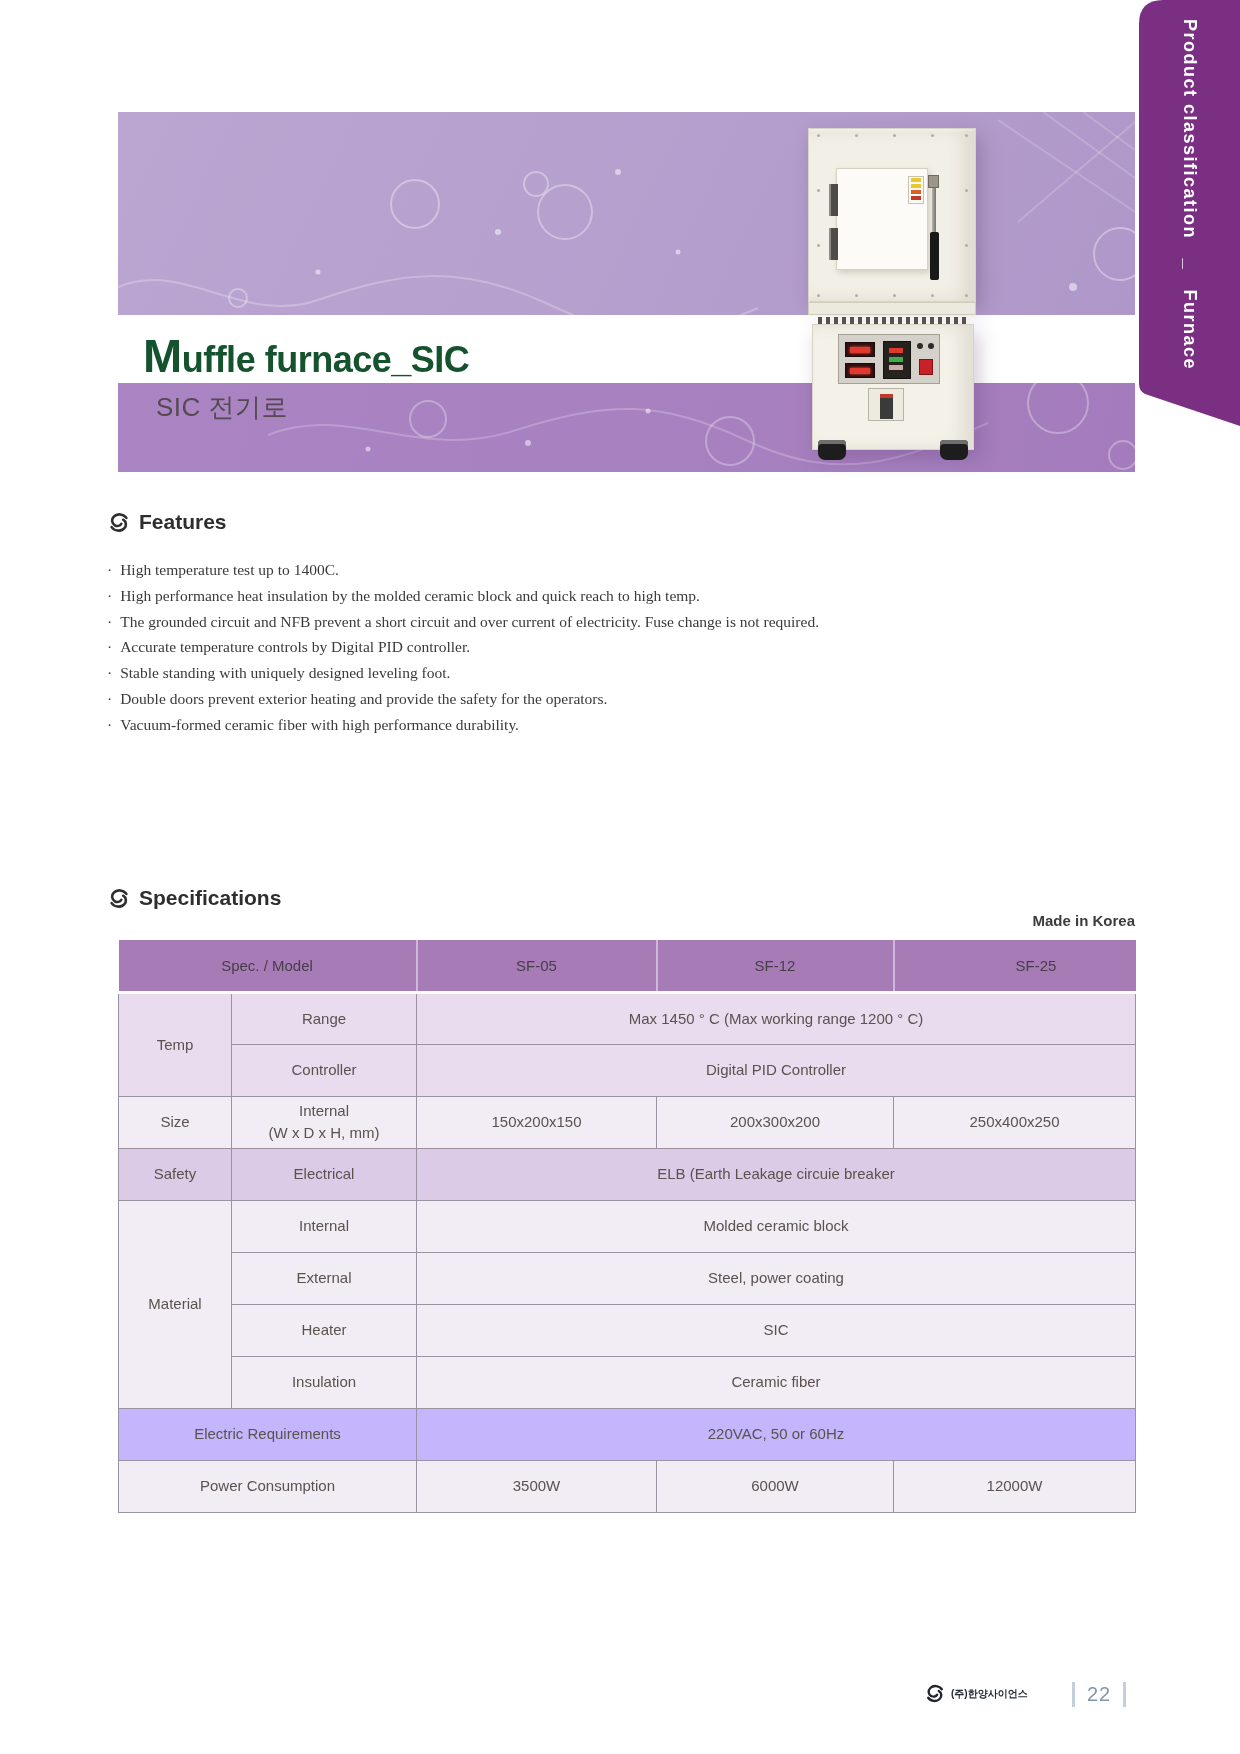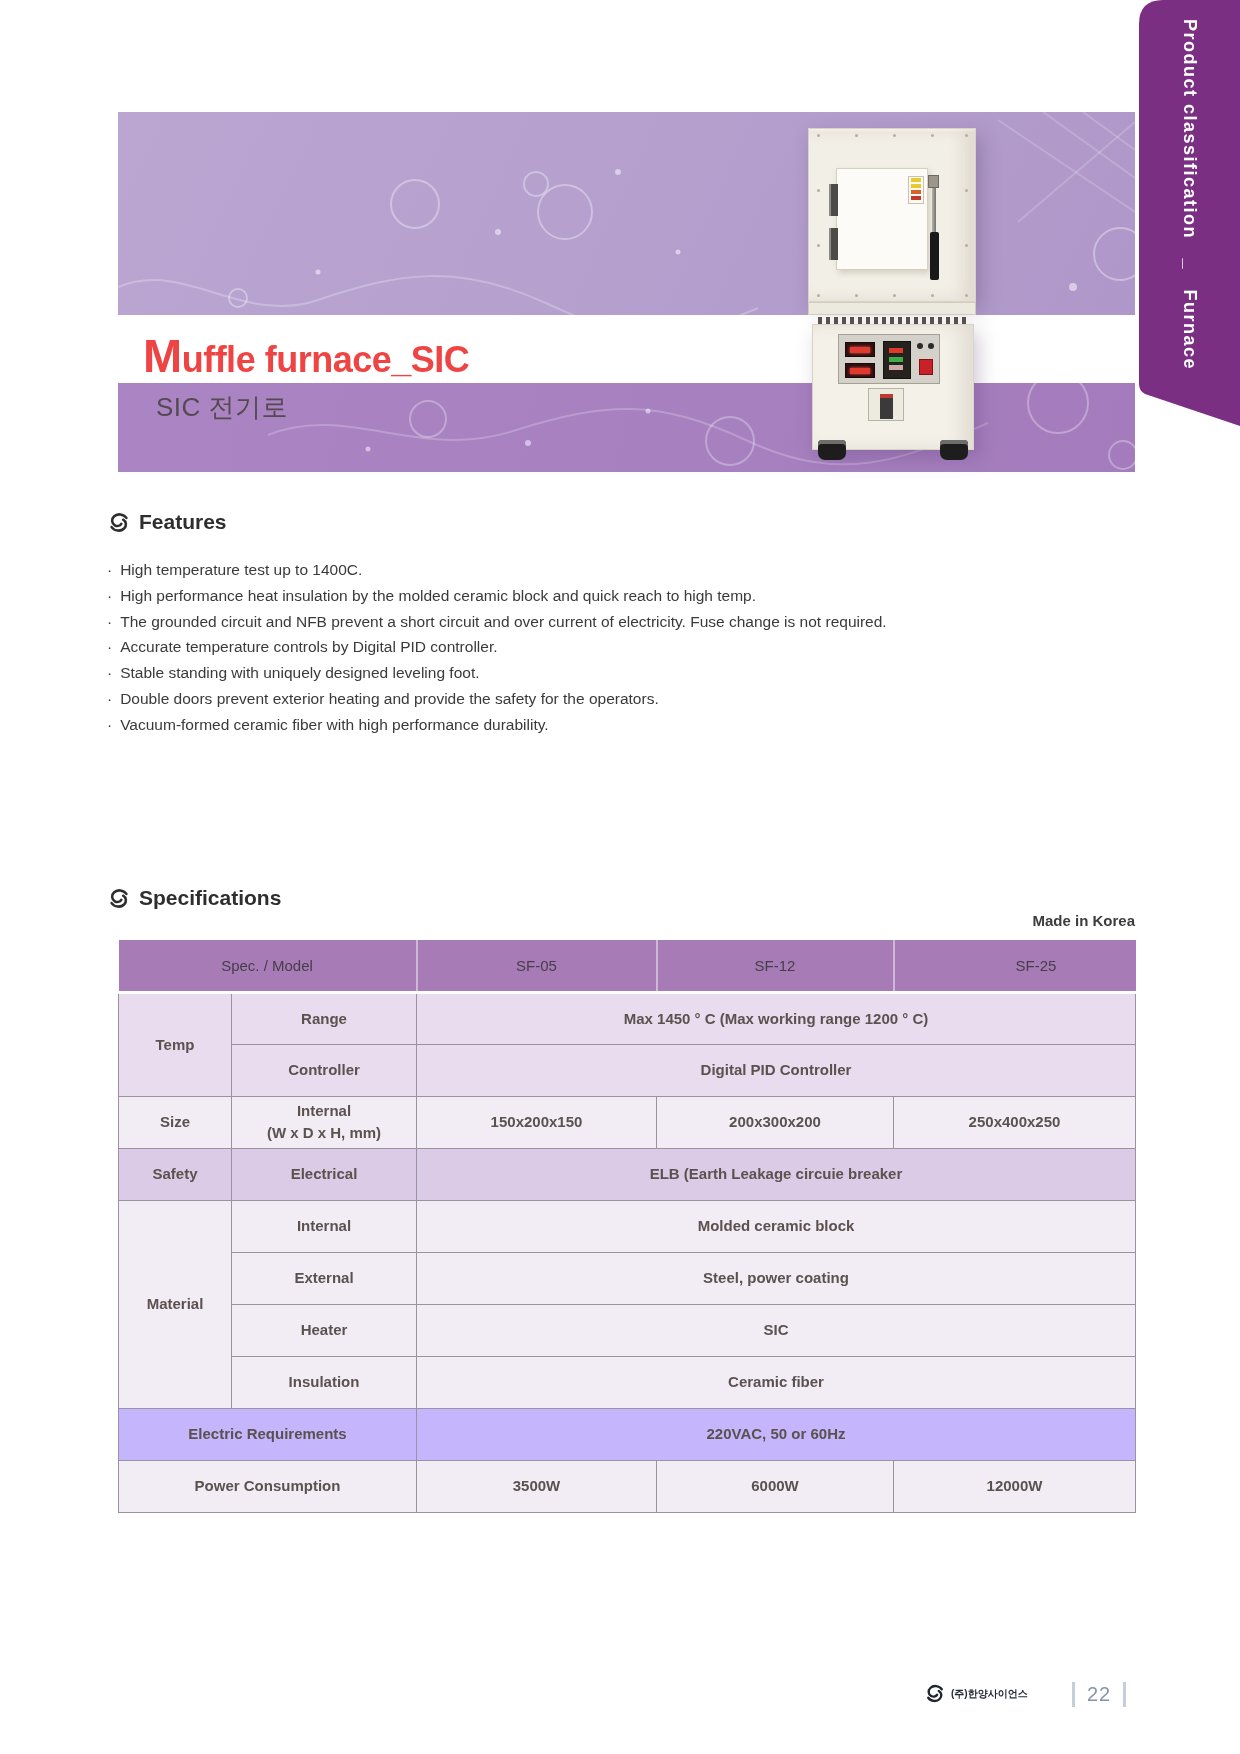--- a/index.html
+++ b/index.html
@@ -18,21 +18,21 @@
   
   .banner { position:absolute; left:118px; top:112px; width:1017px; height:360px; }
   .band1 { position:absolute; left:0; top:0; width:1017px; height:203px;
     background:linear-gradient(115deg,#bba6d2 0%,#b5a0ce 45%,#af98c9 100%); overflow:hidden; }
   .band-white { position:absolute; left:0; top:203px; width:1017px; height:68px; background:#fff; }
   .band2 { position:absolute; left:0; top:271px; width:1017px; height:89px;
     background:linear-gradient(100deg,#ab84c4 0%,#a780bf 60%,#a47cbd 100%); overflow:hidden; }
   .band1 svg, .band2 svg { position:absolute; left:0; top:0; }
 
   .product-title { position:absolute; left:25px; top:218px; height:52px;
-    color:#ef4444; font-weight:700; letter-spacing:-0.5px; line-height:52px; white-space:nowrap; }
+    color:#14532d; font-weight:700; letter-spacing:-0.5px; line-height:52px; white-space:nowrap; }
   .product-title .t-initial { font-size:47px; }
   .product-title .t-rest { font-size:36px; }
   .product-subtitle { position:absolute; left:38px; top:278px; font-size:26px;
     color:#544a50; letter-spacing:0.5px; }
 
   
   .furnace { position:absolute; left:806px; top:128px; width:178px; height:340px; }
   .furnace div { position:absolute; }
   .fz-upper { left:2px; top:0; width:168px; height:174px; background:#f2efe6;
     border:1px solid #d9d3c5;
@@ -80,33 +80,33 @@
   .fz-caster.c1 { left:12px; } .fz-caster.c2 { left:134px; }
 
   
   .section-heading { position:absolute; left:107px; display:flex; align-items:center; gap:8px;
     font-size:21px; font-weight:700; color:#2e2e2e; }
   .features-heading { top:510px; }
   .specs-heading { top:886px; }
   .swirl { flex:0 0 auto; }
 
   .features-list { position:absolute; left:107px; top:557px; width:920px; list-style:none; }
-  .features-list li { font-size:15.5px; color:#3a3a3a; line-height:25.8px; white-space:nowrap; }
+  .features-list li { font-size:15.5px; color:#3a3a3a; line-height:25.8px; white-space:nowrap;font-family:Liberation Serif, serif; }
   .features-list .b { margin-right:8px; }
 
   .made-in { position:absolute; right:105px; top:912px; font-size:15px; font-weight:600; color:#3c3c3c; }
 
   
   .spec-table { position:absolute; left:118px; top:940px; width:1017px;
     border-collapse:collapse; table-layout:fixed; font-size:15px; color:#5b524f; }
   .spec-table th, .spec-table td { text-align:center; vertical-align:middle; font-weight:400; }
   .spec-table thead th { background:#a77cb6; color:#473d4a; height:52px;
     border-bottom:3px solid #fff; border-right:2px solid rgba(255,255,255,.45);margin-top:47px; }
   .spec-table thead th:last-child { border-right:none;padding-left:42px; }
-  .spec-table tbody td { border:1px solid #9a92a0; height:52px; line-height:1.45;font-weight:bold; }
+  .spec-table tbody td { border:1px solid #9a92a0; height:52px; line-height:1.45; }
   .rg-temp td { background:#e9dcee; }
   .rg-size td { background:#f2ecf5; }
   .rg-safety td { background:#dccbe6; height:50px; }
   .rg-material td { background:#f2ecf5; }
   .rg-electric td { background:#c4b5fd; height:50px; }
   .rg-power td { background:#f2ecf5; height:54px; }
   .row-tall td { height:54px; }
   .row-int td { height:56px; }
 
   

